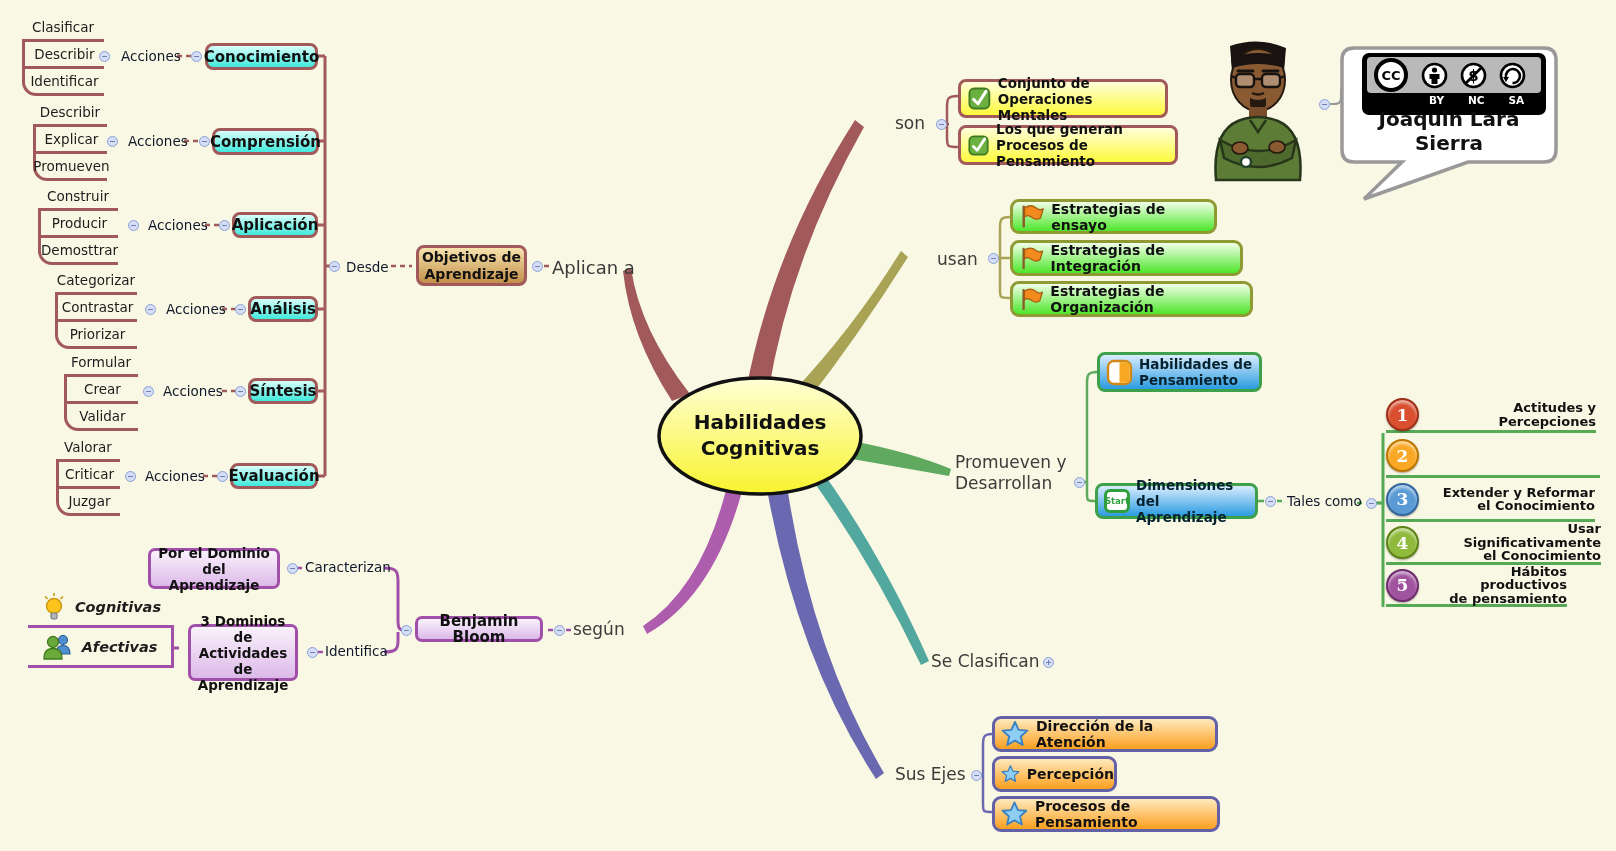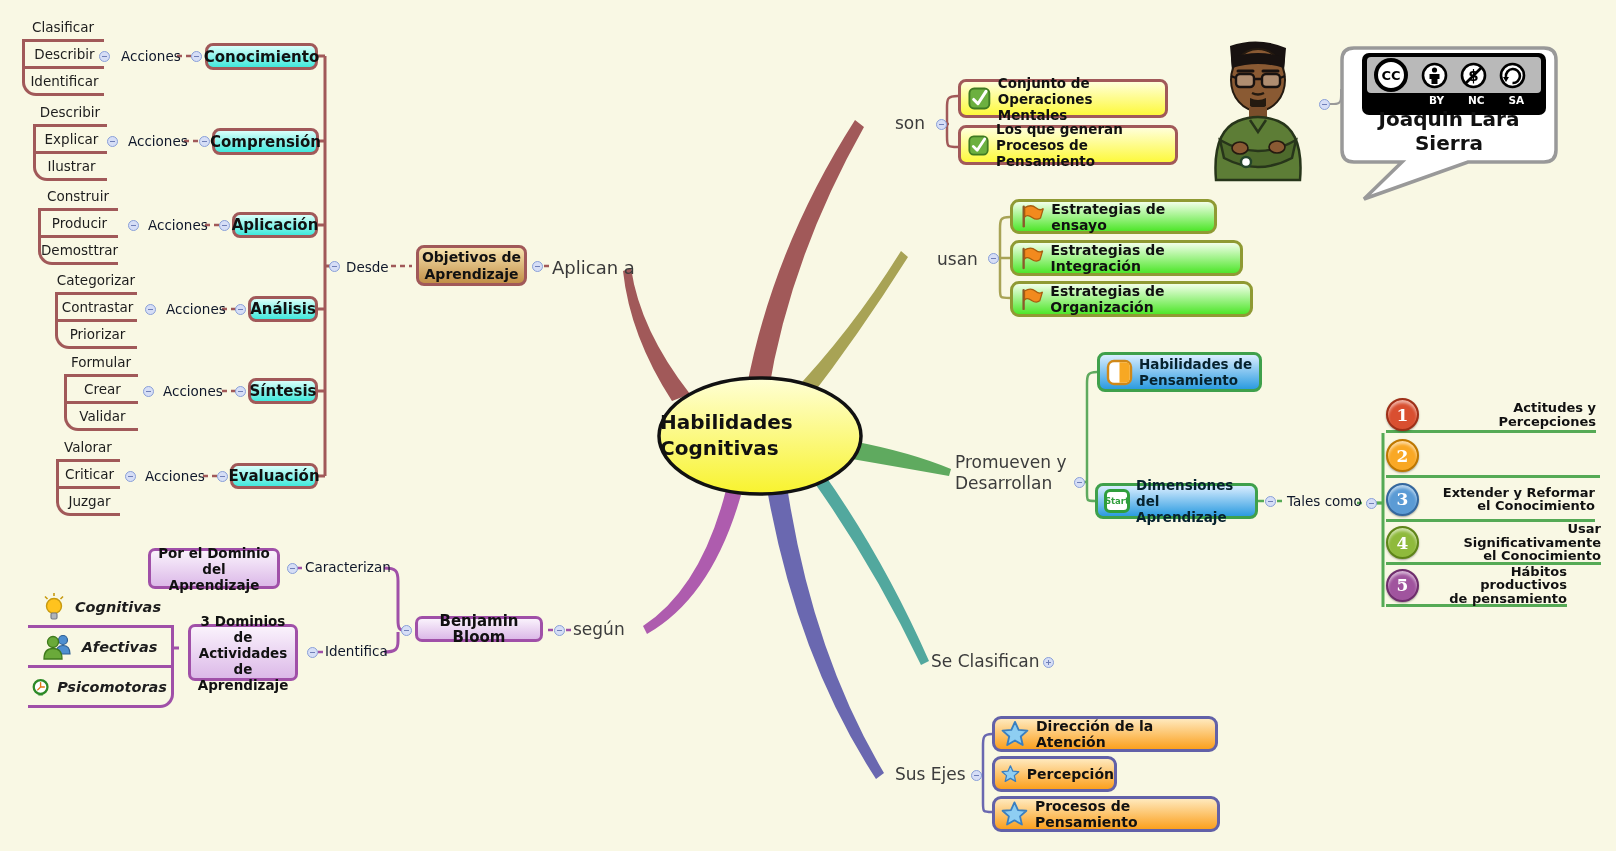--- a/index.html
+++ b/index.html
@@ -25,21 +25,21 @@
   .sg.m .si1{border-bottom:3px solid #a15959}
   .sg.m .si2{border-left:3px solid #a15959;border-bottom:3px solid #a15959}
   .sg.m .si3{border-left:3px solid #a15959;border-bottom:3px solid #a15959;border-bottom-left-radius:14px}
   .sg.p .si{height:40px;gap:8px;font-weight:bold;font-style:italic;font-size:14.5px}
   .sg.p .si1{border-bottom:3px solid #a050a8}
   .sg.p .si2{border-right:3px solid #a050a8;border-bottom:3px solid #a050a8}
   .sg.p .si3{border-right:3px solid #a050a8;border-bottom:3px solid #a050a8;border-bottom-right-radius:14px}
   .titem{position:absolute;box-sizing:border-box;display:flex;align-items:center;gap:8px;border-bottom:3px solid #55aa55}
   .titem .tx{flex:1;text-align:right;font-weight:bold;font-size:13px;line-height:13.5px;color:#111}
   .nbadge{width:29px;height:29px;border-radius:50%;display:flex;align-items:center;justify-content:center;color:#fff;font-family:"DejaVu Serif",serif;font-weight:bold;font-size:17px;box-shadow:inset 0 3px 3px rgba(255,255,255,.55),0 1px 2px rgba(0,0,0,.35);flex:0 0 29px}
-  .center-label{font-weight:bold;font-size:20px;line-height:26px;color:#111;}
+  .center-label{font-weight:bold;font-size:20px;line-height:26px;color:#111;text-align:center}
   .start-ic{width:26px;height:24px;background:#fff;border:3px solid #2f9e3c;border-radius:6px;box-sizing:border-box;display:flex;align-items:center;justify-content:center;font-size:8.5px;font-weight:bold;color:#2f9e3c;flex:0 0 26px}
   .cc-badge{position:absolute;background:#000;border-radius:7px;padding:4px 5px 2px 5px;box-sizing:border-box}
   .cc-top{background:#b9b9b9;border-radius:4px;display:flex;align-items:center;padding:2px 6px;gap:12px;height:32px}
   .cc-labels{display:flex;color:#fff;font-weight:bold;font-size:10.5px;padding:1px 0 0 62px;gap:24px}
   .name{font-weight:bold;font-size:20px;color:#111;text-align:center}
 </style>
 </head>
 <body>
 
 <svg class="abs" style="left:0;top:0" width="1616" height="851" viewBox="0 0 1616 851">
@@ -85,21 +85,21 @@
 Cognitivas</div>
 
 <div class="sg m abs" style="left:22px;top:15px;width:82px">
   <div class="si si1">Clasificar</div>
   <div class="si si2">Describir</div>
   <div class="si si3">Identificar</div>
 </div>
 <div class="sg m abs" style="left:33px;top:100px;width:74px">
   <div class="si si1">Describir</div>
   <div class="si si2">Explicar</div>
-  <div class="si si3">Ilustrar</div>
+  <div class="si si3">Promueven</div>
 </div>
 <div class="sg m abs" style="left:38px;top:184px;width:80px">
   <div class="si si1">Construir</div>
   <div class="si si2">Producir</div>
   <div class="si si3">Demosttrar</div>
 </div>
 <div class="sg m abs" style="left:55px;top:268px;width:82px">
   <div class="si si1">Categorizar</div>
   <div class="si si2">Contrastar</div>
   <div class="si si3">Priorizar</div>
@@ -258,28 +258,20 @@
     <span>Cognitivas</span>
   </div>
   <div class="si si2">
     <svg width="32" height="30" viewBox="0 0 32 30">
         <circle cx="21" cy="8" r="4.5" fill="#4e8fd0" stroke="#2d5f94" stroke-width="1.2"></circle>
         <path d="M14,22 Q14,13.5 21,13.5 Q28,13.5 28,22 Z" fill="#4e8fd0" stroke="#2d5f94" stroke-width="1.2"></path>
         <circle cx="11" cy="10" r="5.5" fill="#6aaa3a" stroke="#3f7a1c" stroke-width="1.3"></circle>
         <path d="M2,27 Q2,16.5 11,16.5 Q20,16.5 20,27 Z" fill="#6aaa3a" stroke="#3f7a1c" stroke-width="1.3"></path>
       </svg>
     <span>Afectivas</span>
-  </div>
-  <div class="si si3">
-    <svg width="30" height="32" viewBox="0 0 30 32">
-        <circle cx="15" cy="16" r="12" fill="#fff" stroke="#2d8a28" stroke-width="4"></circle>
-        <path d="M15,16 V8.5 M15,16 H21.5 M15,16 L10,21" stroke="#e07818" stroke-width="2.4" stroke-linecap="round"></path>
-        <rect x="11" y="28" width="8" height="3" rx="1" fill="#2d8a28"></rect>
-      </svg>
-    <span>Psicomotoras</span>
   </div>
 </div>
 
 <svg class="abs" style="left:1198px;top:36px" width="120" height="146" viewBox="0 0 120 146">
   <path d="M32,10 Q60,0 88,12 L86,34 Q60,26 34,34 Z" fill="#181210"></path>
   <ellipse cx="60" cy="44" rx="27" ry="31" fill="#8a5a33" stroke="#241a10" stroke-width="2"></ellipse>
   <path d="M33,22 Q60,12 87,22 L86,32 Q60,24 34,32 Z" fill="#181210"></path>
   <g fill="none" stroke="#181210" stroke-width="2.4">
     <rect x="38" y="38" width="18" height="13" rx="4" fill="#f4efe2" fill-opacity="0.35"></rect>
     <rect x="64" y="38" width="18" height="13" rx="4" fill="#f4efe2" fill-opacity="0.35"></rect>

